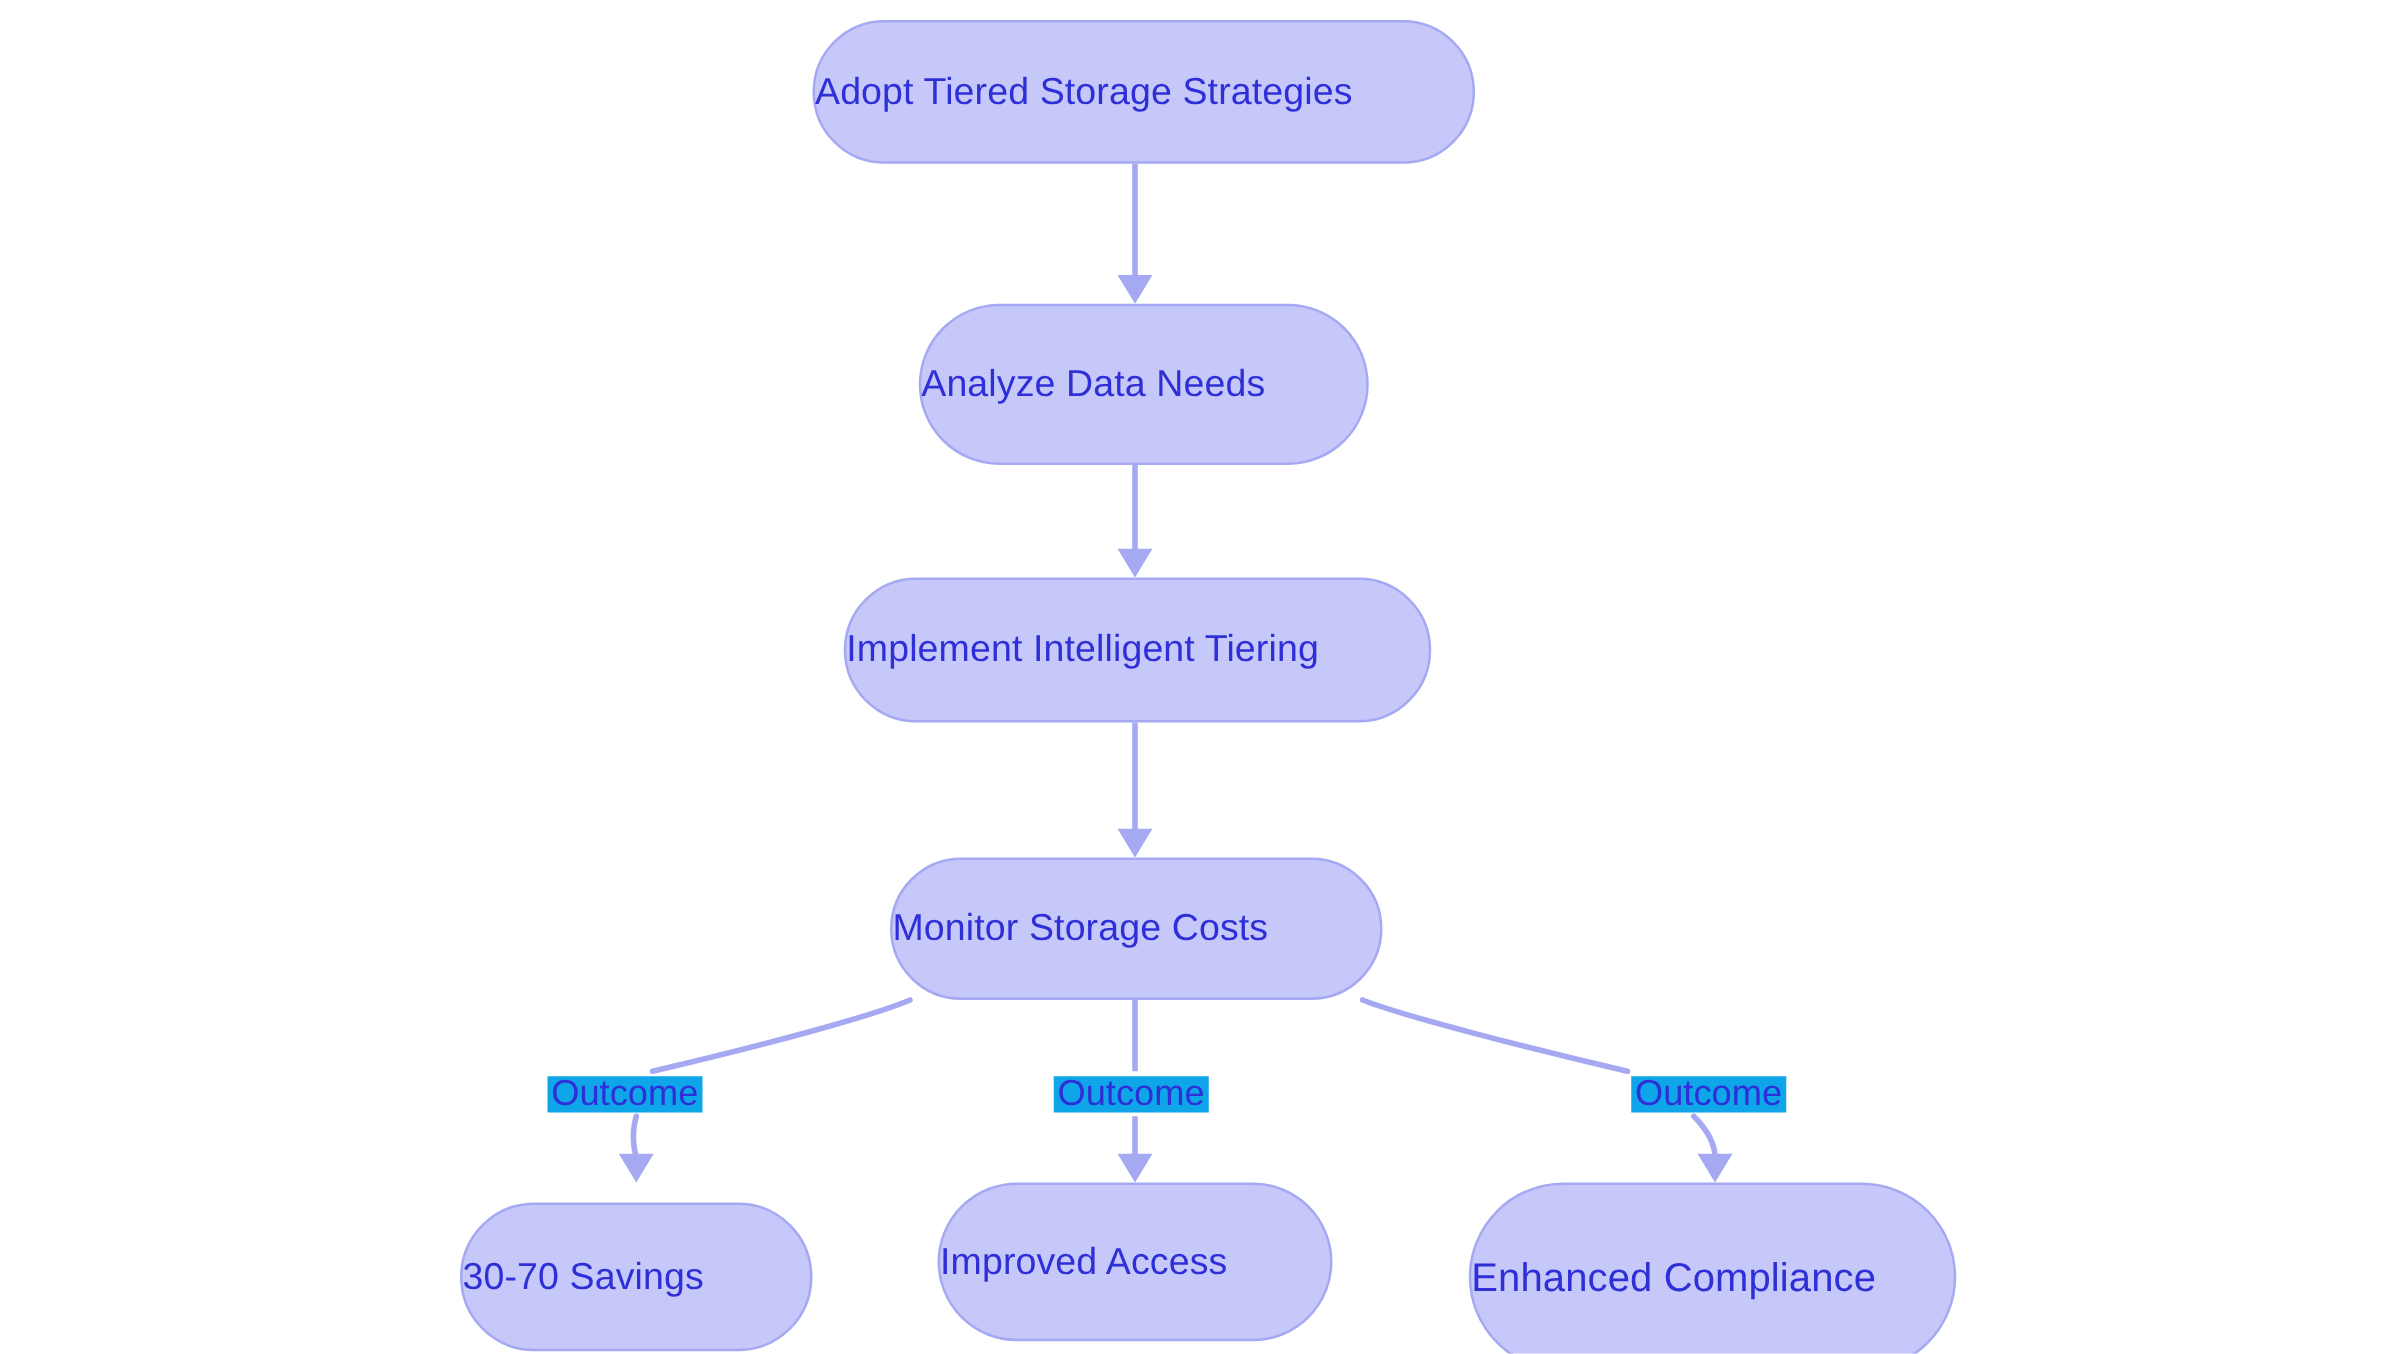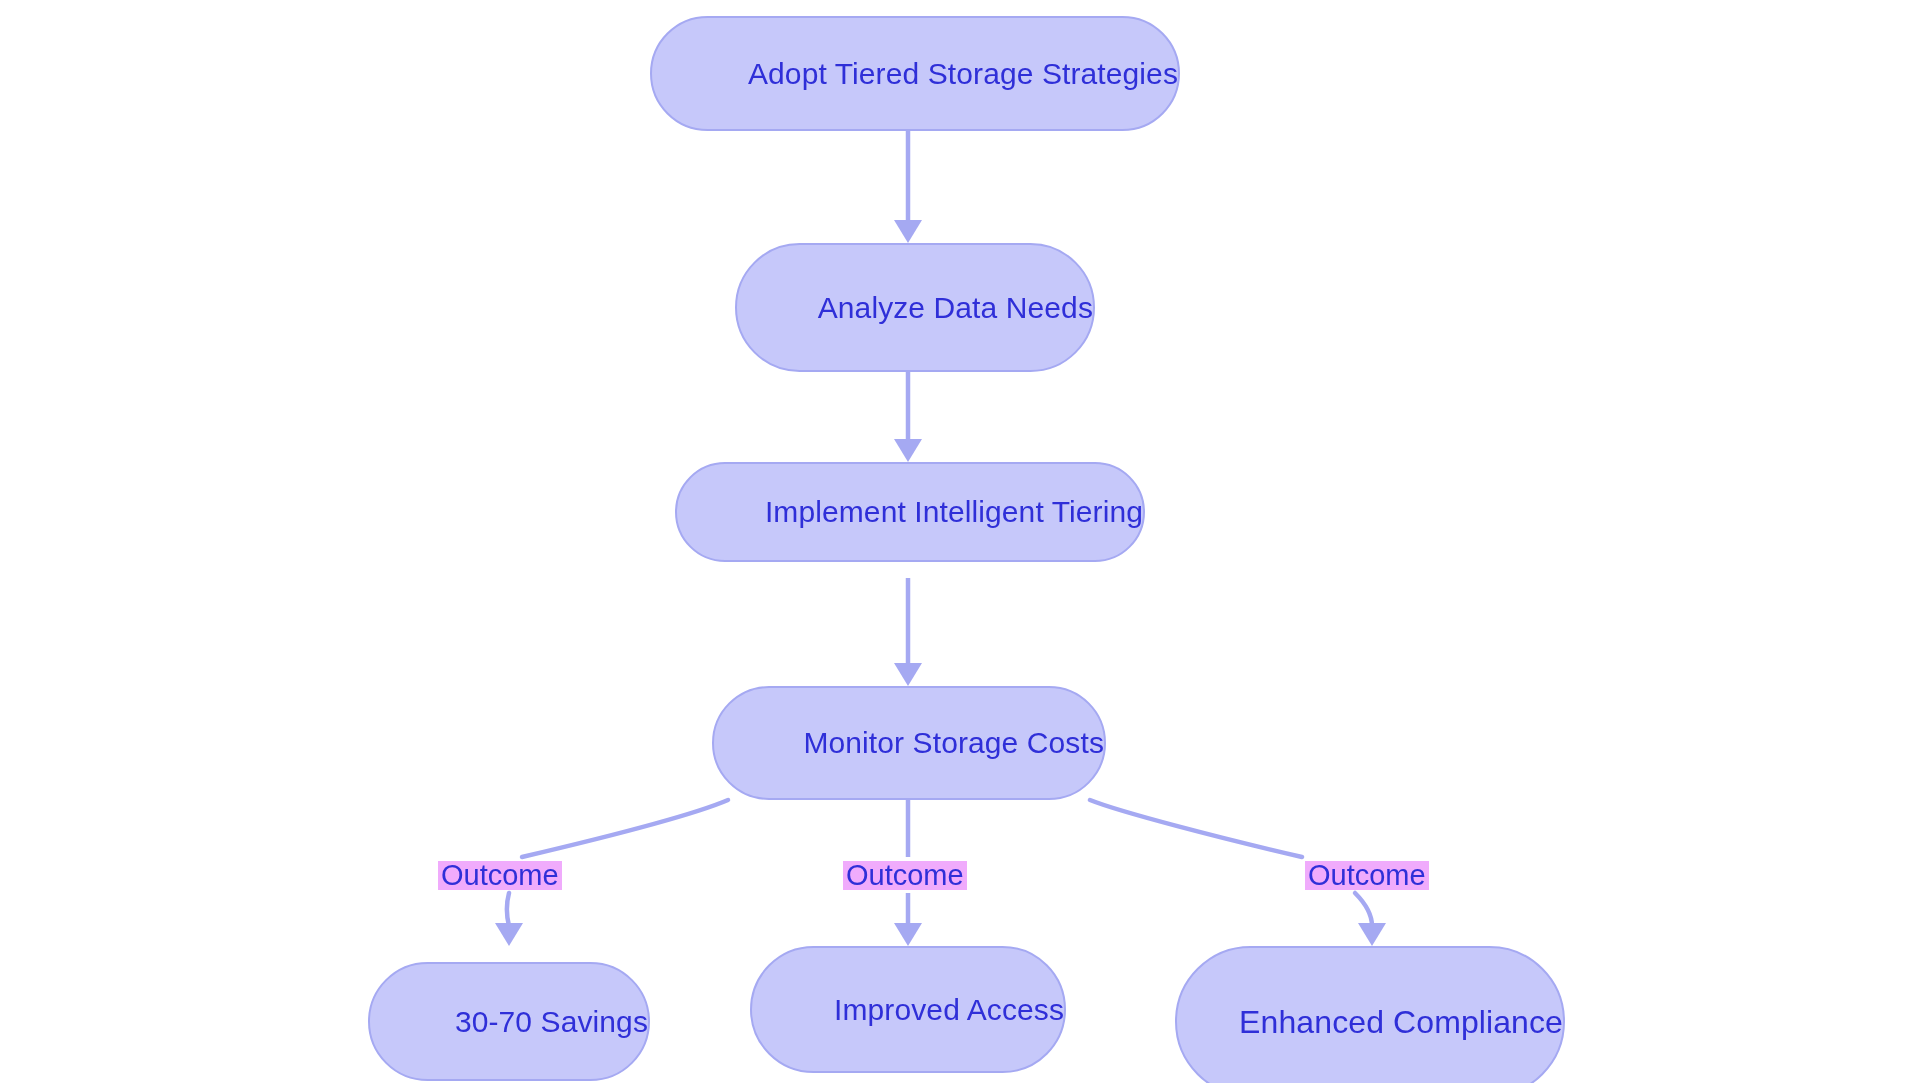--- a/index.html
+++ b/index.html
@@ -25,46 +25,46 @@
     height: 1083px;
   }
   .node {
     position: absolute;
     box-sizing: border-box;
     background: #c6c8fa;
     border: 2px solid #a5a9f2;
     border-radius: 999px;
     display: flex;
     align-items: center;
-    justify-content: flex-end;
+    justify-content: flex-start;
     color: #2f2fd8;
     font-family: "Liberation Sans", sans-serif;
     font-weight: 400;
     letter-spacing: 0.1px;
     white-space: nowrap;
   }
   .node-label {
     color: #2f2fd8;
     line-height: 1;
   }
   .edge-label {
     position: absolute;
     color: #2f2fd8;
     font-family: "Liberation Sans", sans-serif;
     font-size: 29px;
     line-height: 1;
     white-space: nowrap;
-    background: #f0abfc;
+    background: #0ea5e9;
     padding: 0 3px;
   }
 
   
   #node-adopt   { left: 650px;  top: 16px;  width: 530px; height: 115px; font-size: 30px; }
   #node-analyze { left: 735px;  top: 243px; width: 360px; height: 129px; font-size: 30px; }
-  #node-tiering { left: 675px;  top: 462px; width: 470px; height: 100px; font-size: 30px; }
+  #node-tiering { left: 675px;  top: 462px; width: 470px; height: 116px; font-size: 30px; }
   #node-monitor { left: 712px;  top: 686px; width: 394px; height: 114px; font-size: 30px; }
 
   
   #node-savings    { left: 368px;  top: 946px; width: 282px; height: 119px; font-size: 30px; margin-top: 16px; }
   #node-access     { left: 750px;  top: 946px; width: 316px; height: 127px; font-size: 30px; }
   #node-compliance { left: 1175px; top: 946px; width: 390px; height: 151px; font-size: 32px; }
 
   
   #label-outcome-0 { left: 438px;  top: 861px; }
   #label-outcome-1 { left: 843px;  top: 861px; }

